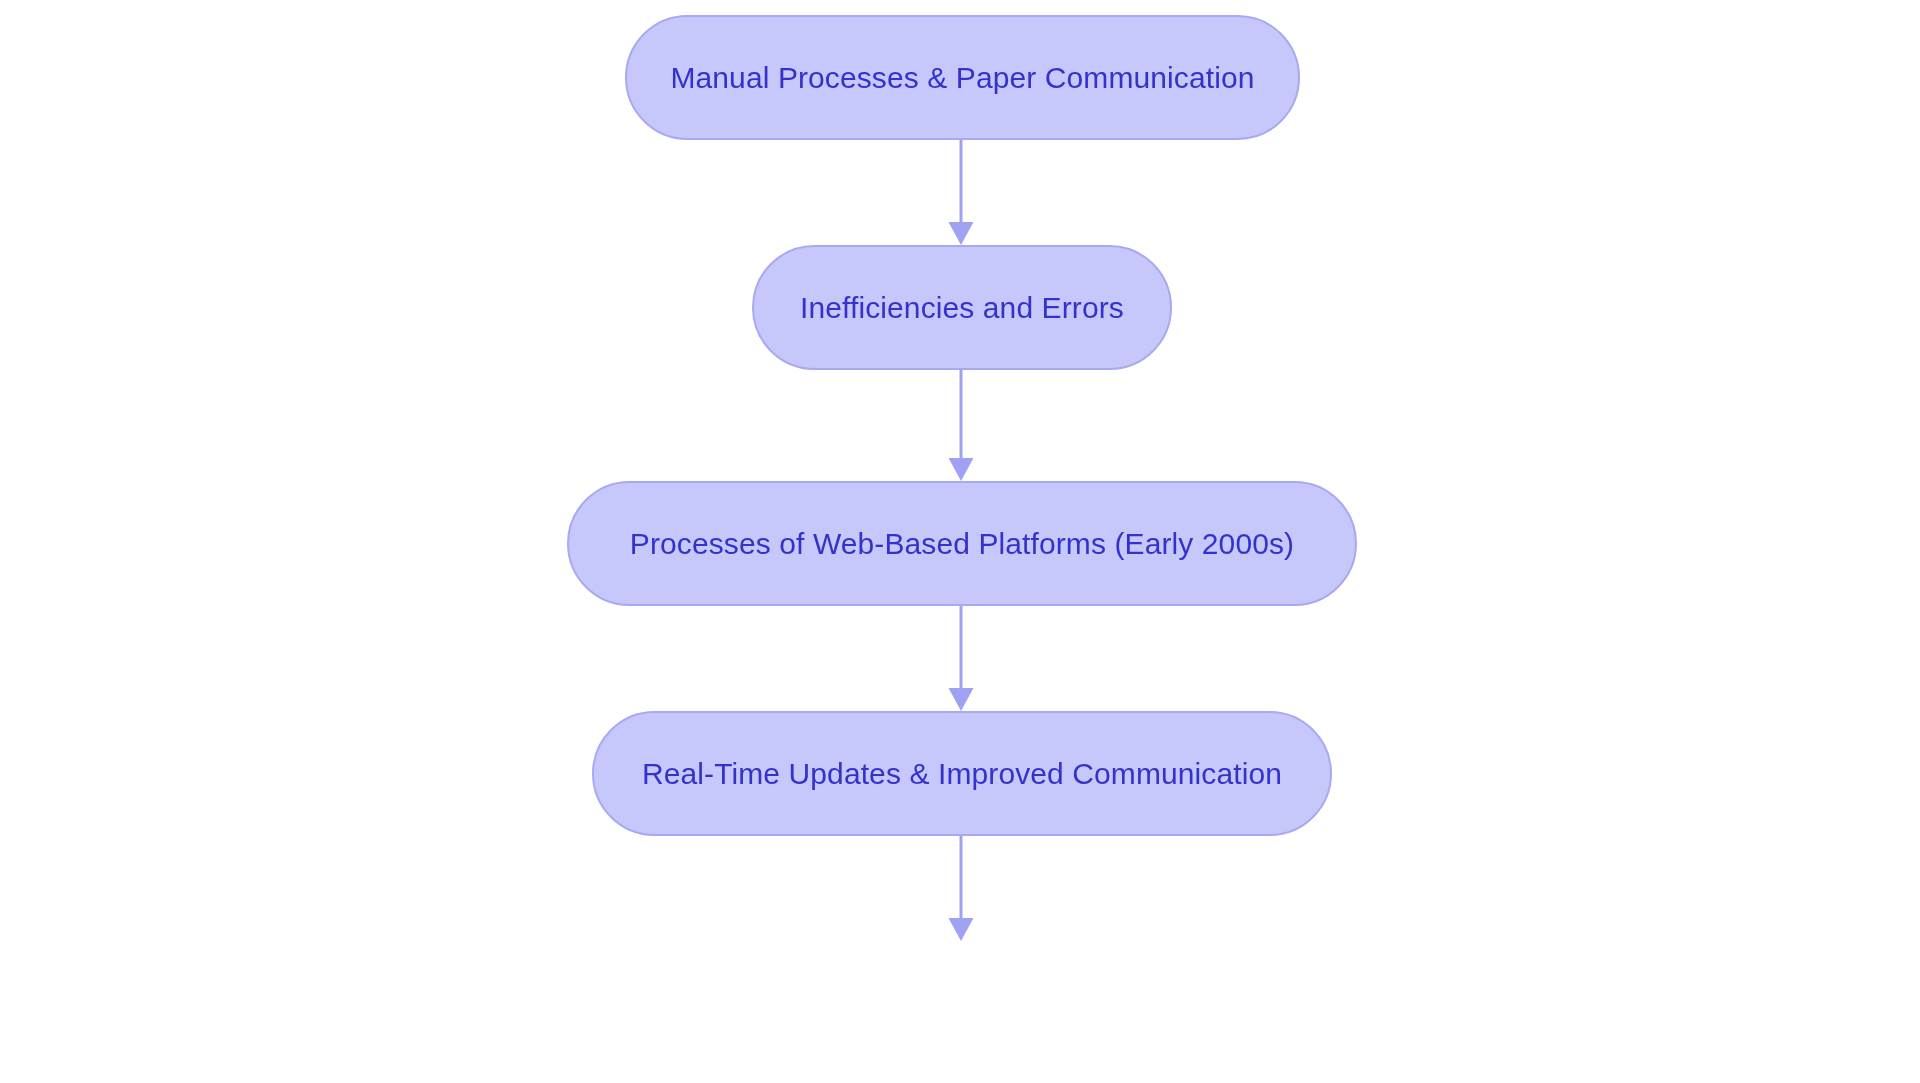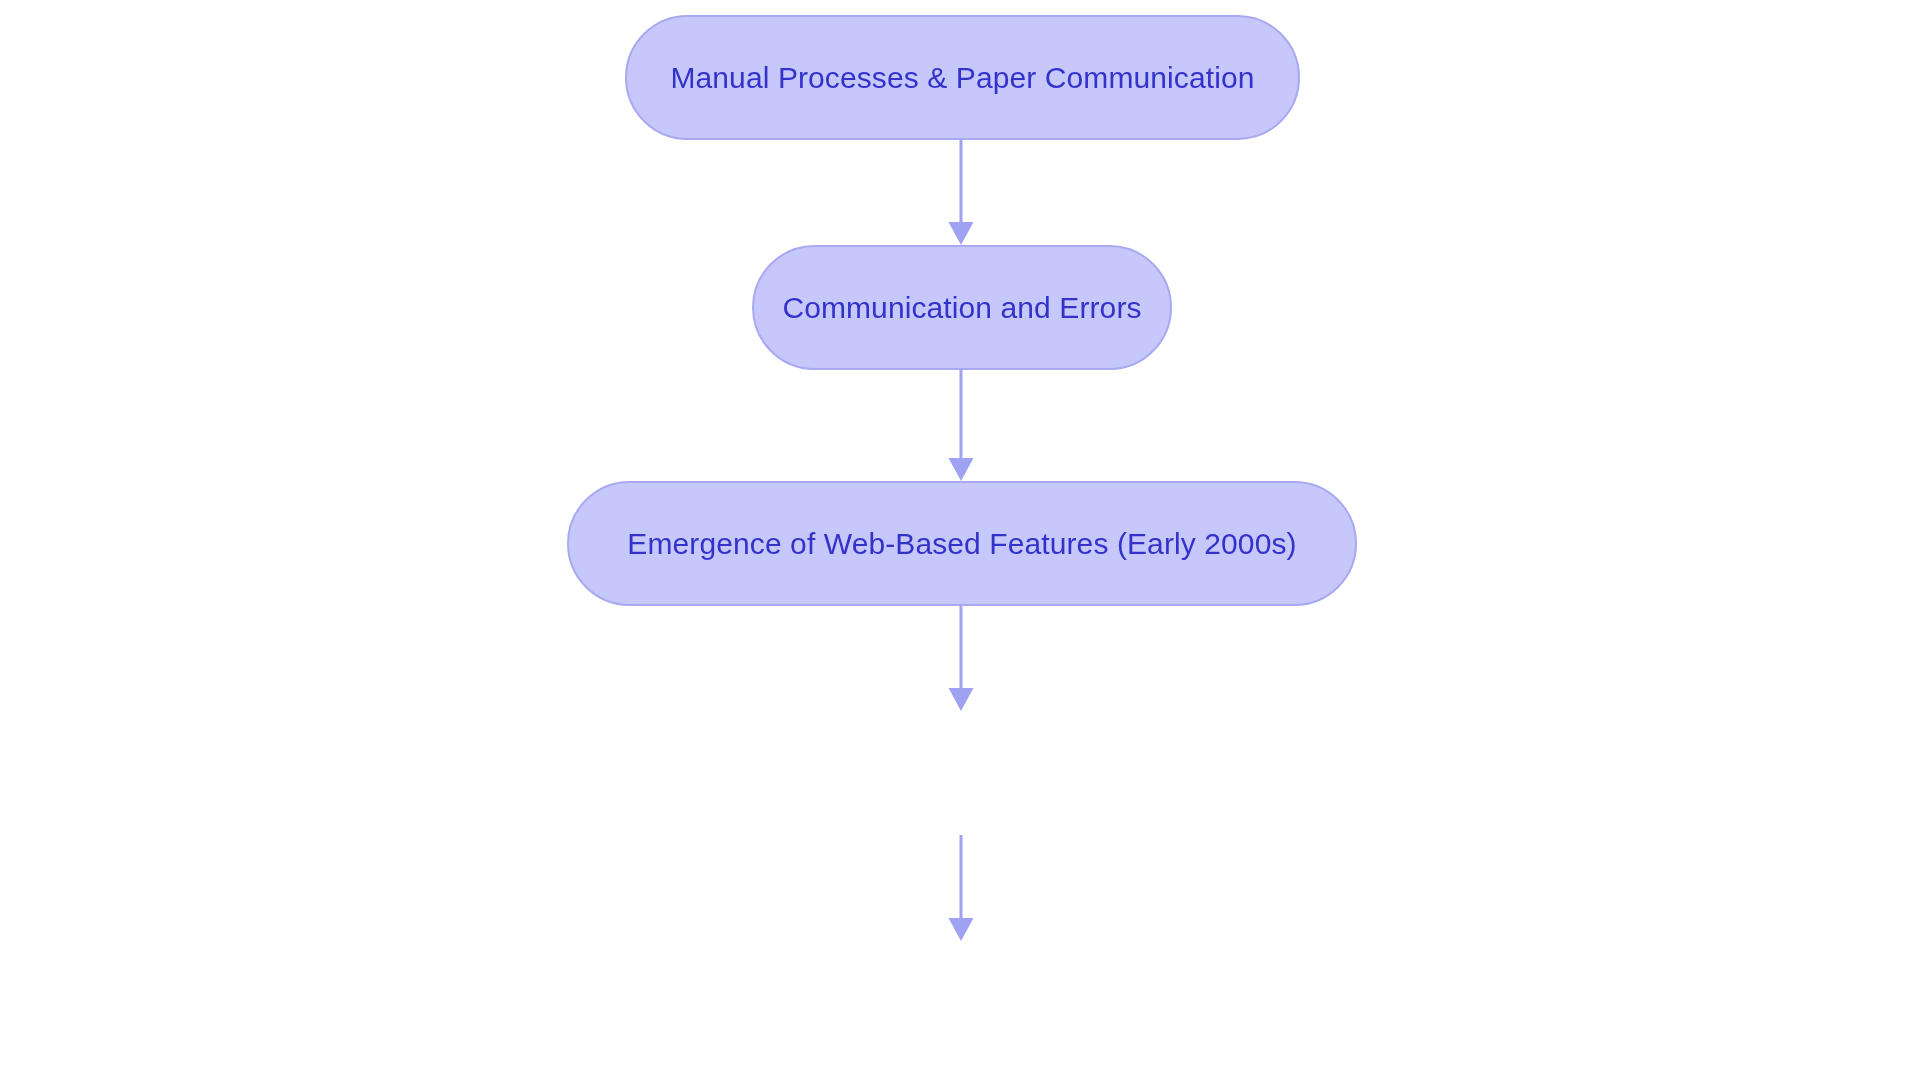--- a/index.html
+++ b/index.html
@@ -88,22 +88,25 @@
       <line x1="13" y1="0" x2="13" y2="85" stroke="#9fa2f2" stroke-width="3"></line>
       <polygon points="13,106 0.5,83 25.5,83" fill="#9fa2f2"></polygon>
     </svg>
   </div>
 
   <div class="node" style="left:625px; top:15px; width:675px;">
     <span class="node-label">Manual Processes &amp; Paper Communication</span>
   </div>
 
   <div class="node" style="left:752px; top:245px; width:420px;">
-    <span class="node-label">Communication and Errors</span>
+    <span class="node-label">Inefficiencies and Errors</span>
   </div>
 
   <div class="node" style="left:567px; top:481px; width:790px;">
-    <span class="node-label">Emergence of Web-Based Features (Early 2000s)</span>
+    <span class="node-label">Processes of Web-Based Platforms (Early 2000s)</span>
   </div>
 
+  <div class="node" style="left:592px; top:711px; width:740px;">
+    <span class="node-label">Real-Time Updates &amp; Improved Communication</span>
+  </div>
 
 
 </div>
 
 </body></html>

